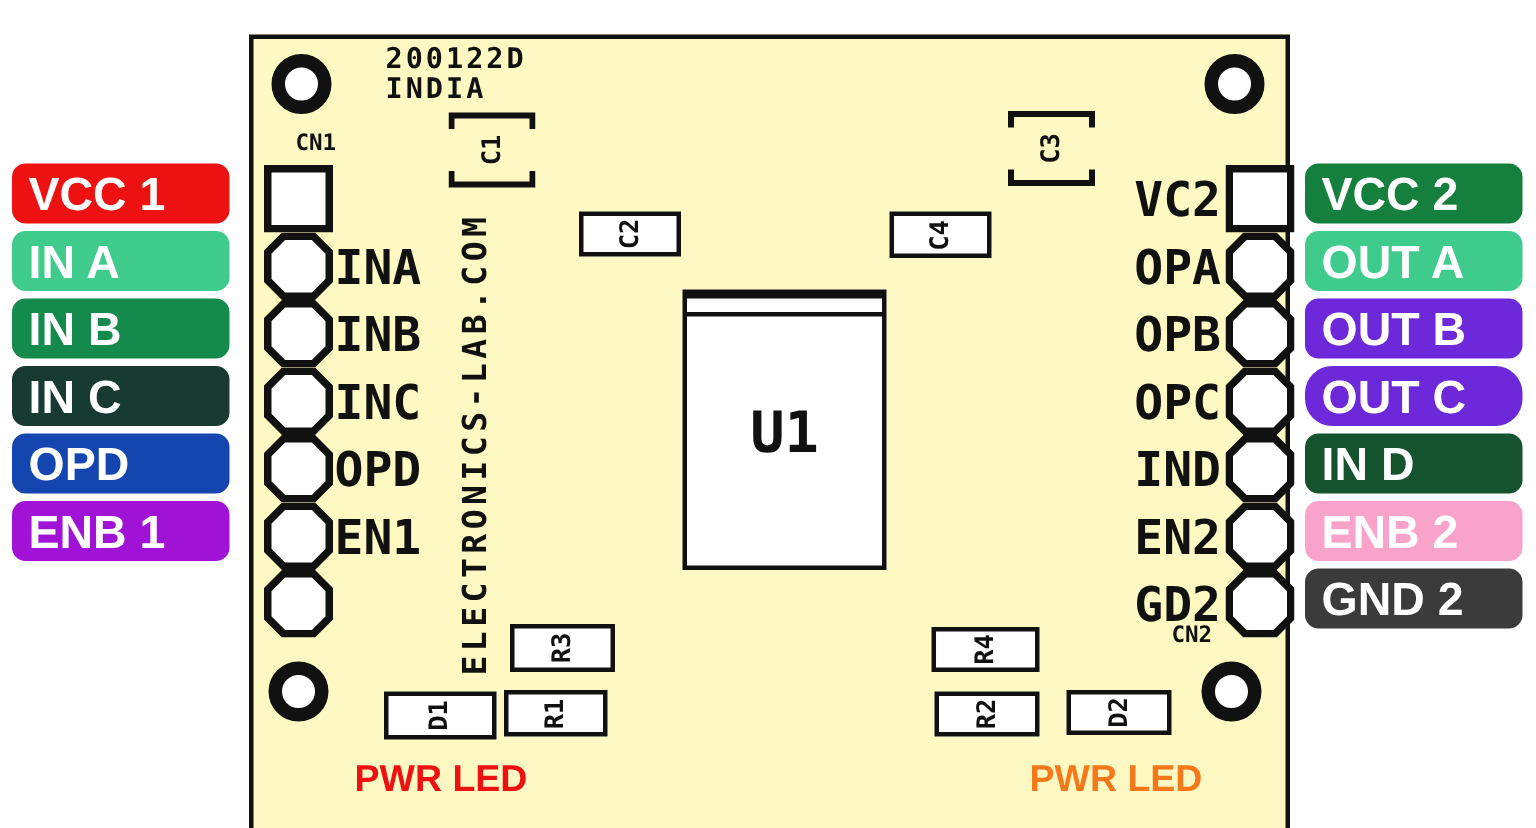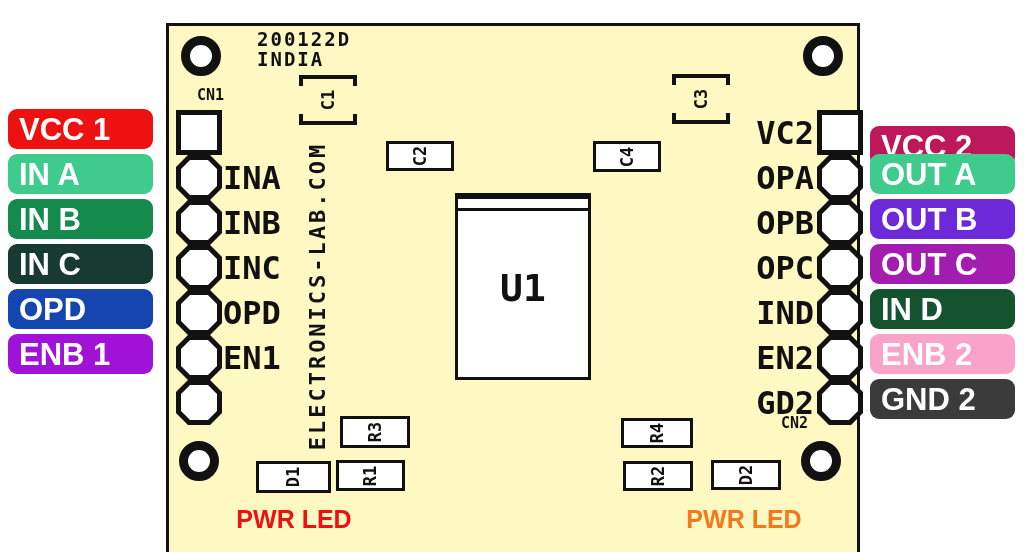--- a/index.html
+++ b/index.html
@@ -249,24 +249,24 @@
     </div>
   </div>
 
   <div class="chip left" style="top: 109px; background-color: rgb(238, 17, 17);">VCC 1</div>
   <div class="chip left" style="top: 154px; background-color: rgb(62, 203, 140);">IN A</div>
   <div class="chip left" style="top: 199px; background-color: rgb(20, 138, 76);">IN B</div>
   <div class="chip left" style="top: 244px; background-color: rgb(23, 58, 51);">IN C</div>
   <div class="chip left" style="top: 289px; background-color: rgb(21, 70, 176);">OPD</div>
   <div class="chip left" style="top: 334px; background-color: rgb(161, 18, 215);">ENB 1</div>
 
-  <div class="chip right" style="top: 109px; background-color: #be185d; margin-top: 17px;">VCC 2</div>
+  <div class="chip right" style="top: 109px; background-color: #15803d;">VCC 2</div>
   <div class="chip right" style="top: 154px; background-color: rgb(62, 203, 140);">OUT A</div>
   <div class="chip right" style="top: 199px; background-color: #6d28d9;">OUT B</div>
-  <div class="chip right" style="top: 244px; background-color: #a21caf;">OUT C</div>
+  <div class="chip right" style="top: 244px; background-color: #6d28d9; border-radius: 18px;">OUT C</div>
   <div class="chip right" style="top: 289px; background-color: #14532d;">IN D</div>
   <div class="chip right" style="top: 334px; background-color: rgb(249, 163, 203);">ENB 2</div>
   <div class="chip right" style="top: 379px; background-color: rgb(59, 59, 59);">GND 2</div>
 
   <div class="pwr lft" style="color: rgb(238, 17, 17);">PWR LED</div>
   <div class="pwr rgt" style="color: rgb(245, 121, 27);">PWR LED</div>
 
 </div>
 
 </body></html>

